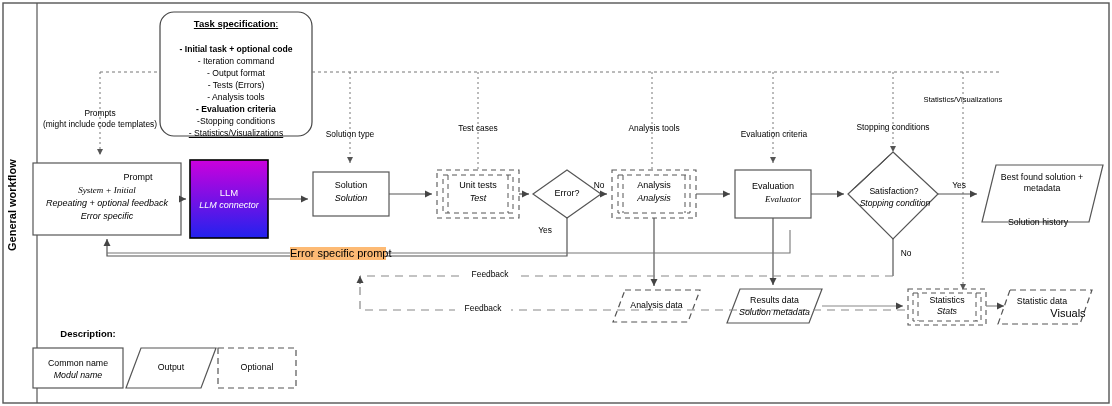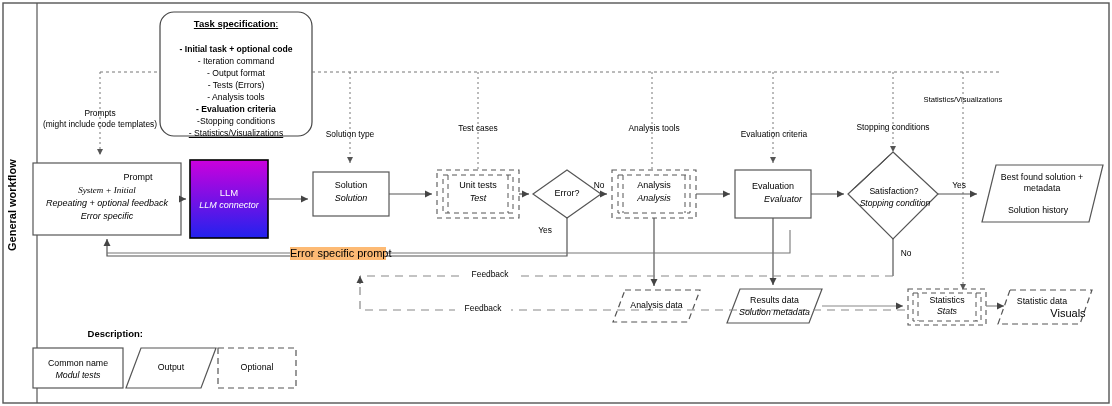--- a/index.html
+++ b/index.html
@@ -144,28 +144,28 @@
 
   <div class="txt" style="left:437px;top:180px;width:82px;font-size:9px;">Unit tests</div>
   <div class="txt i" style="left:437px;top:193px;width:82px;font-size:9px;">Test</div>
 
   <div class="txt" style="left:537px;top:188px;width:60px;font-size:9px;">Error?</div>
 
   <div class="txt" style="left:612px;top:180px;width:84px;font-size:9px;">Analysis</div>
   <div class="txt i" style="left:612px;top:193px;width:84px;font-size:9px;">Analysis</div>
 
   <div class="txt" style="left:735px;top:181px;width:76px;font-size:9px;">Evaluation</div>
-  <div class="txt i" style="left:735px;top:194px;width:96px;font-size:9px;">Evaluator</div>
+  <div class="txt i" style="left:735px;top:194px;width:96px;font-size:9px;font-family:Liberation Serif, serif;">Evaluator</div>
 
   <div class="txt" style="left:853px;top:186px;width:82px;font-size:8.6px;">Satisfaction?</div>
   <div class="txt i" style="left:849px;top:198px;width:92px;font-size:8.6px;">Stopping condition</div>
 
   <div class="txt" style="left:988px;top:172px;width:108px;font-size:8.8px;">Best found solution +</div>
   <div class="txt" style="left:988px;top:183px;width:108px;font-size:8.8px;">metadata</div>
-  <div class="txt" style="left:984px;top:205px;width:108px;font-size:8.8px;">Solution history</div>
+  <div class="txt" style="left:984px;top:217px;width:108px;font-size:8.8px;">Solution history</div>
 
   <div class="txt" style="left:613px;top:300px;width:87px;font-size:8.8px;">Analysis data</div>
 
   <div class="txt" style="left:727px;top:295px;width:95px;font-size:8.8px;">Results data</div>
   <div class="txt i" style="left:723px;top:307px;width:103px;font-size:8.8px;">Solution metadata</div>
 
   <div class="txt" style="left:908px;top:295px;width:78px;font-size:8.8px;">Statistics</div>
   <div class="txt i" style="left:908px;top:306px;width:78px;font-size:8.8px;">Stats</div>
 
   <div class="txt" style="left:998px;top:296px;width:88px;font-size:8.8px;">Statistic data</div>
@@ -182,19 +182,19 @@
 
   <div class="txt" style="left:590px;top:181px;width:18px;font-size:8.4px;">No</div>
   <div class="txt" style="left:534px;top:226px;width:22px;font-size:8.4px;">Yes</div>
   <div class="txt" style="left:948px;top:181px;width:22px;font-size:8.4px;">Yes</div>
   <div class="txt" style="left:897px;top:249px;width:18px;font-size:8.4px;">No</div>
 
   <div class="txt nowrap" style="left:290px;top:247px;width:96px;font-size:11px;background:#fdba74;">Error specific prompt</div>
   <div class="txt nowrap" style="left:462px;top:270px;width:56px;font-size:8.4px;background:#fff;">Feedback</div>
   <div class="txt nowrap" style="left:455px;top:304px;width:56px;font-size:8.4px;background:#fff;">Feedback</div>
 
-  <div class="txt b" style="left:33px;top:328px;width:110px;font-size:9.5px;text-align:right;">Description:</div>
+  <div class="txt b" style="left:33px;top:328px;width:110px;font-size:9.5px;text-align:center;">Description:</div>
   <div class="txt" style="left:33px;top:358px;width:90px;font-size:8.8px;">Common name</div>
-  <div class="txt i" style="left:33px;top:370px;width:90px;font-size:8.8px;">Modul tests</div>
+  <div class="txt i" style="left:33px;top:370px;width:90px;font-size:8.8px;">Modul name</div>
   <div class="txt" style="left:131px;top:362px;width:80px;font-size:8.8px;">Output</div>
   <div class="txt" style="left:218px;top:362px;width:78px;font-size:8.8px;">Optional</div>
 
 </div>
 
 </body></html>

